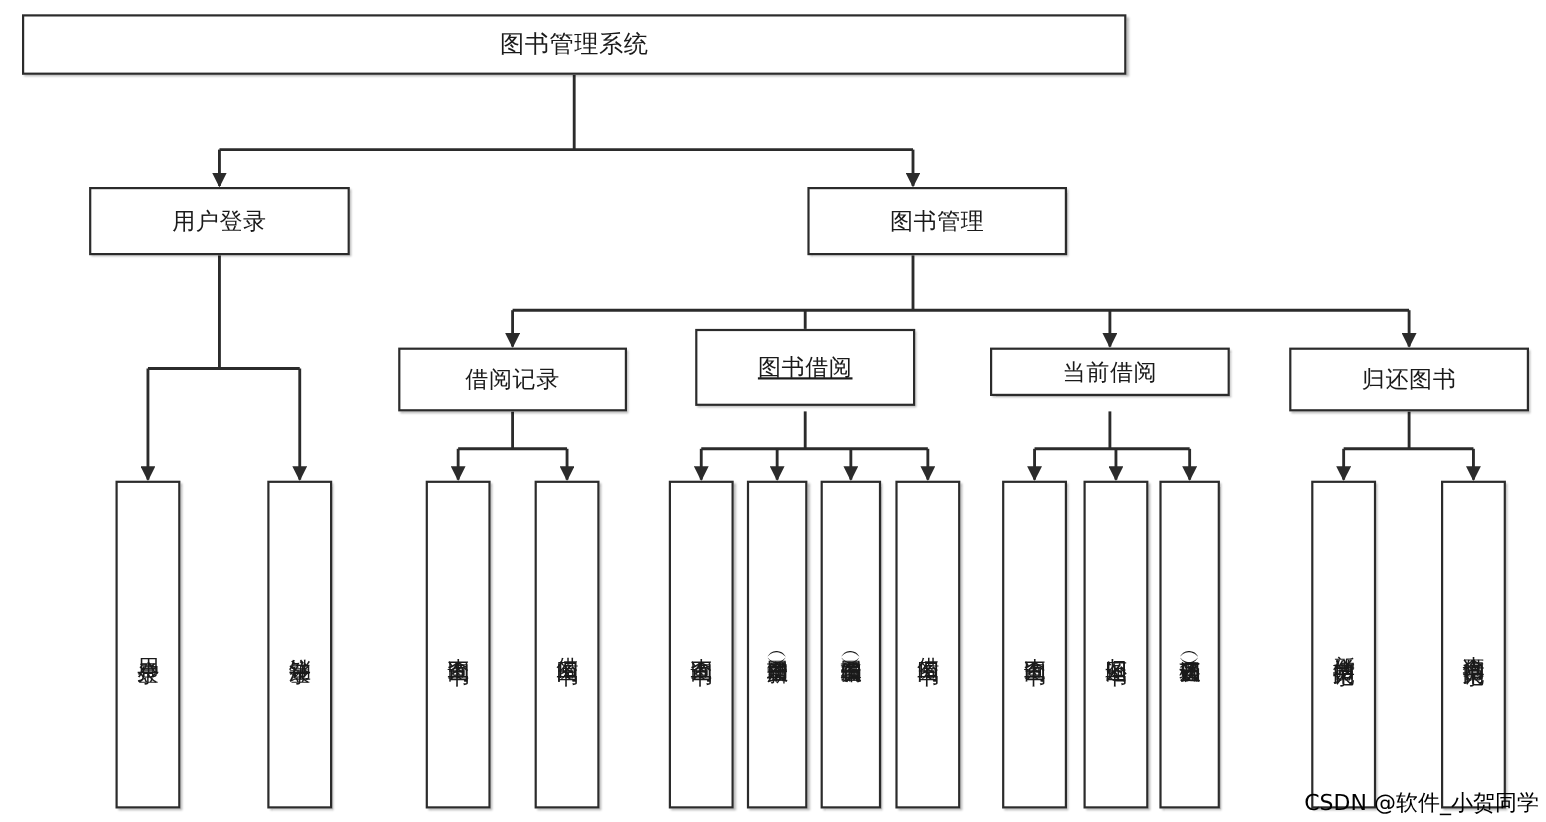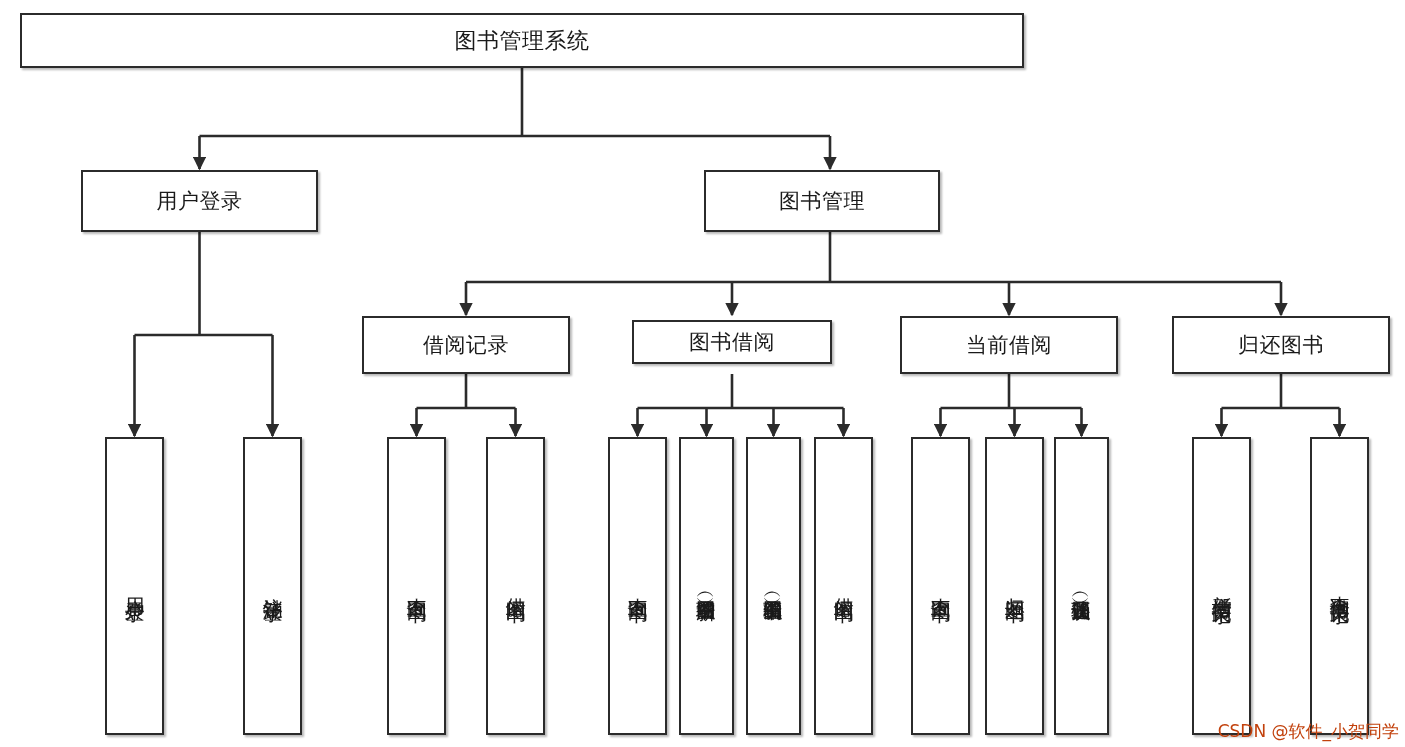--- a/index.html
+++ b/index.html
@@ -68,22 +68,22 @@
     white-space: nowrap;
   }
   .node.vert.tight .label {
     font-size: 19px;
     letter-spacing: 0px;
   }
   .watermark {
     position: absolute;
     right: 6px;
     bottom: 4px;
-    font-size: 17px;
-    color: #c2410c;
+    font-size: 20px;
+    color: #000000;
     z-index: 5;
     white-space: nowrap;
     user-select: none;
   }
 </style>
 </head>
 <body>
 
 <div id="canvas">
 
@@ -130,31 +130,31 @@
       </g>
   </svg>
 
   <div class="node root horiz" style="left: 20px; top: 13px; width: 1004px; height: 55px;">
     <span class="label">图书管理系统</span>
   </div>
 
   <div class="node horiz" style="left: 81px; top: 170px; width: 237px; height: 62px;">
     <span class="label">用户登录</span>
   </div>
-  <div class="node horiz" style="left: 704px; top: 170px; width: 236px; height: 62px;">
+  <div class="node horiz" style="left: 734px; top: 170px; width: 236px; height: 62px;">
     <span class="label">图书管理</span>
   </div>
 
   <div class="node horiz" style="left: 362px; top: 316px; width: 208px; height: 58px;">
     <span class="label">借阅记录</span>
   </div>
-  <div class="node horiz" style="left: 632px; top: 320px; width: 200px; height: 44px;">
+  <div class="node horiz" style="left: 632px; top: 299px; width: 200px; height: 70px; text-decoration: underline;">
     <span class="label">图书借阅</span>
   </div>
-  <div class="node horiz" style="left: 900px; top: 316px; width: 218px; height: 58px;">
+  <div class="node horiz" style="left: 900px; top: 316px; width: 218px; height: 44px;">
     <span class="label">当前借阅</span>
   </div>
   <div class="node horiz" style="left: 1172px; top: 316px; width: 218px; height: 58px;">
     <span class="label">归还图书</span>
   </div>
 
   <div class="node vert" style="left: 105px; top: 437px; width: 59px; height: 298px;">
     <span class="label">用户登录</span>
   </div>
   <div class="node vert" style="left: 243px; top: 437px; width: 59px; height: 298px;">

